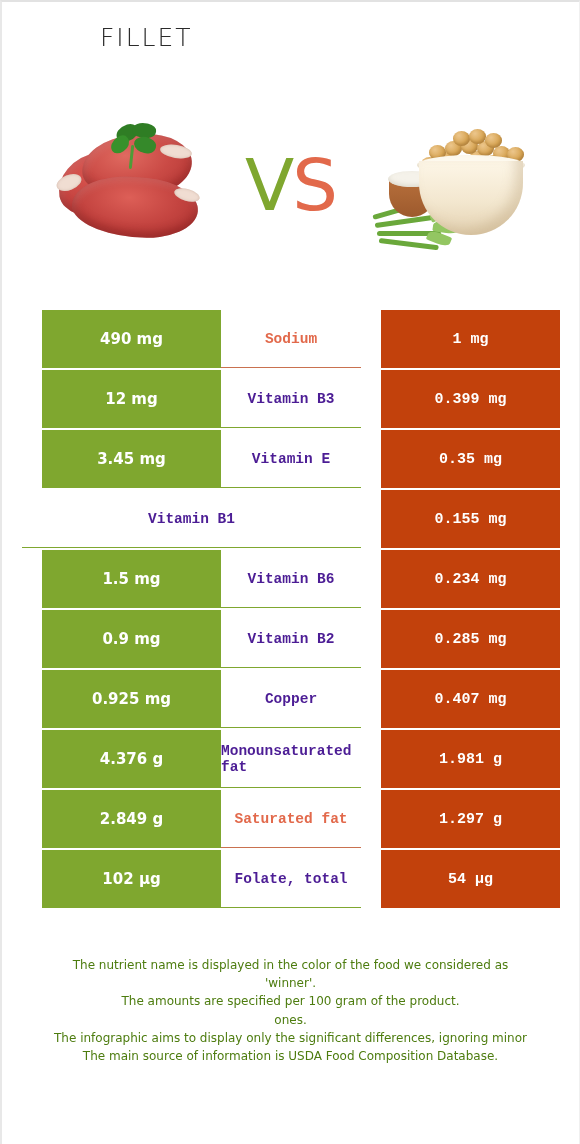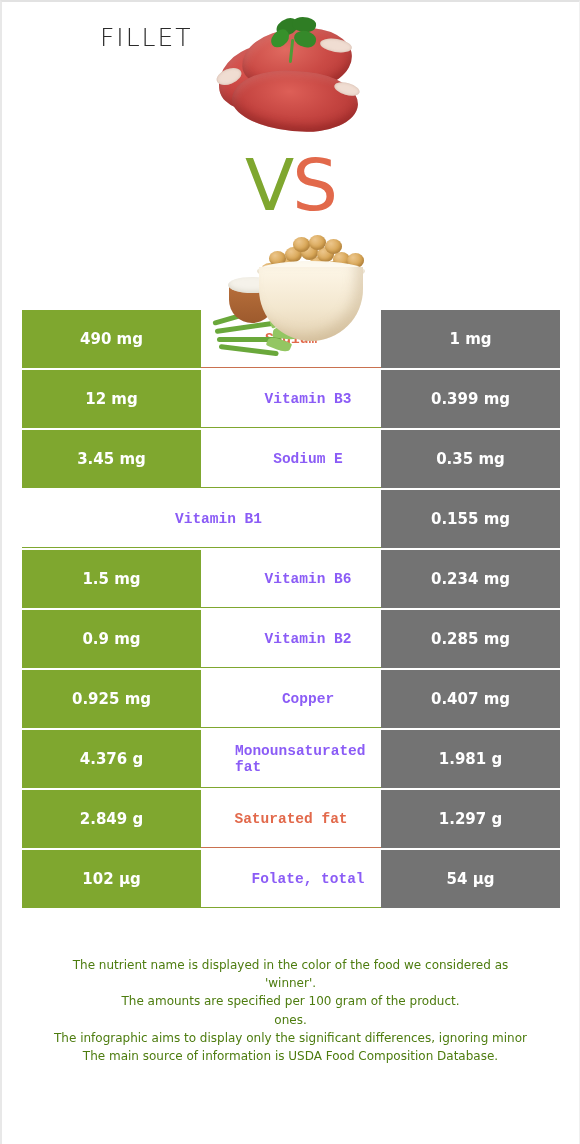--- a/index.html
+++ b/index.html
@@ -37,21 +37,20 @@
     font-family: "DejaVu Sans", sans-serif;
   }
 
   
   .hero {
     height: 225px;
     display: flex;
     align-items: center;
     justify-content: center;
     position: relative;
-    flex-direction: column;
   }
   .hero-cell {
     width: 190px;
     height: 170px;
     display: flex;
     align-items: center;
     justify-content: center;
     position: relative;
   }
   .vs-wrap {
@@ -153,35 +152,36 @@
   }
   .cell-left, .cell-right {
     flex: 0 0 179px;
     display: flex;
     align-items: center;
     justify-content: center;
     color: #ffffff;
     font-size: 15px;
     font-weight: 600;
     font-family: "DejaVu Sans", sans-serif;
+    margin-left: 20px;
   }
   .cell-left  { background: #7FA72F; }
-  .cell-right { background: #737373; }
+  .cell-right { background: #c2410c; font-family: Liberation Mono, monospace; }
   .cell-mid {
     flex: 1 1 auto;
     display: flex;
     align-items: center;
     justify-content: center;
     background: #ffffff;
     font-size: 14.5px;
     font-weight: 600;
     font-family: Liberation Mono, monospace;
     border-bottom: 1px solid transparent;
   }
-  .row.win-left  .cell-mid { color: #8b5cf6; border-bottom-color: #7FA72F; padding-left: 34px; }
+  .row.win-left  .cell-mid { color: #4c1d95; border-bottom-color: #7FA72F; }
   .row.win-right .cell-mid { color: #E2694B; border-bottom-color: #C9714F; }
   .row:last-child { margin-bottom: 0; }
 
   
   .footer {
     margin-top: 48px;
     padding: 0 26px;
     text-align: center;
     font-size: 12px;
     line-height: 1.52;
@@ -266,21 +266,21 @@
     <div class="cell-mid">Sodium</div>
     <div class="cell-right">1 mg</div>
   </div>
   <div class="row win-left">
     <div class="cell-left">12 mg</div>
     <div class="cell-mid">Vitamin B3</div>
     <div class="cell-right">0.399 mg</div>
   </div>
   <div class="row win-left">
     <div class="cell-left">3.45 mg</div>
-    <div class="cell-mid">Sodium E</div>
+    <div class="cell-mid">Vitamin E</div>
     <div class="cell-right">0.35 mg</div>
   </div>
   <div class="row win-left">
     <div class="cell-mid">Vitamin B1</div>
     <div class="cell-right">0.155 mg</div>
   </div>
   <div class="row win-left">
     <div class="cell-left">1.5 mg</div>
     <div class="cell-mid">Vitamin B6</div>
     <div class="cell-right">0.234 mg</div>

